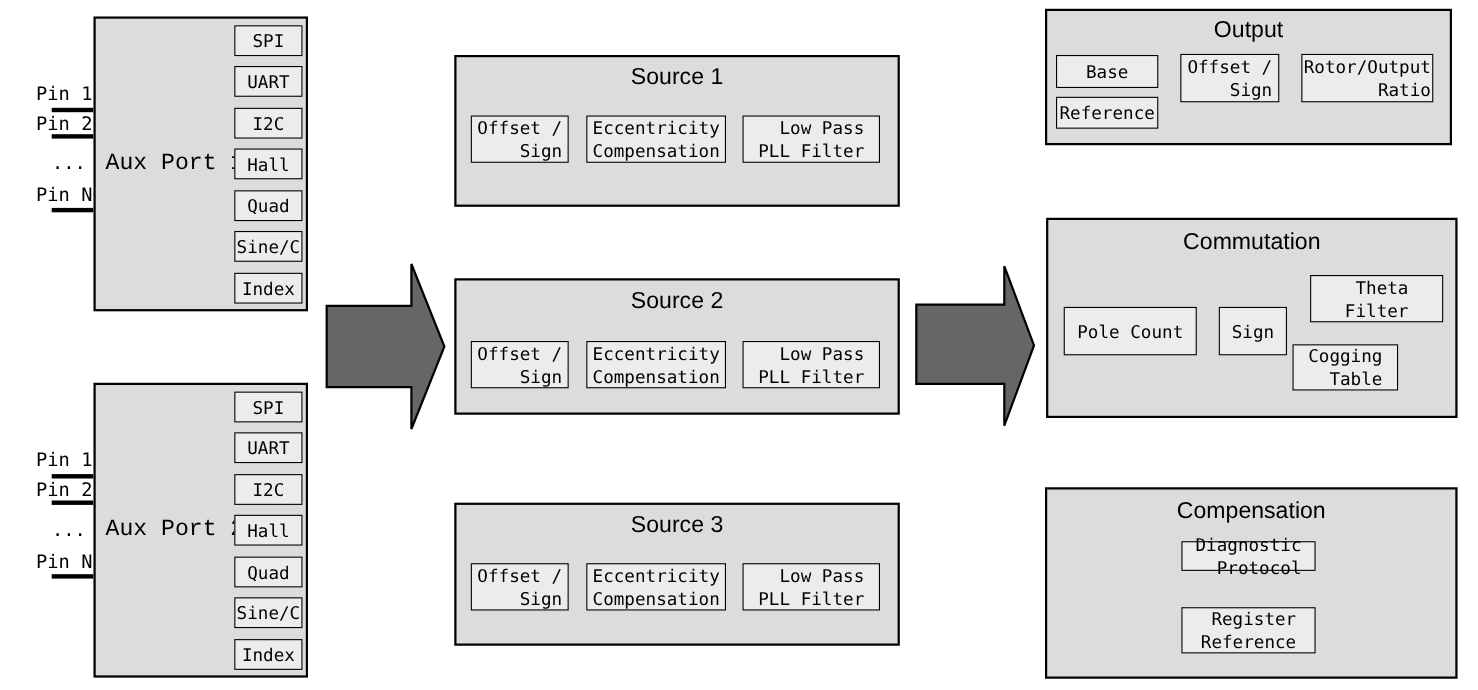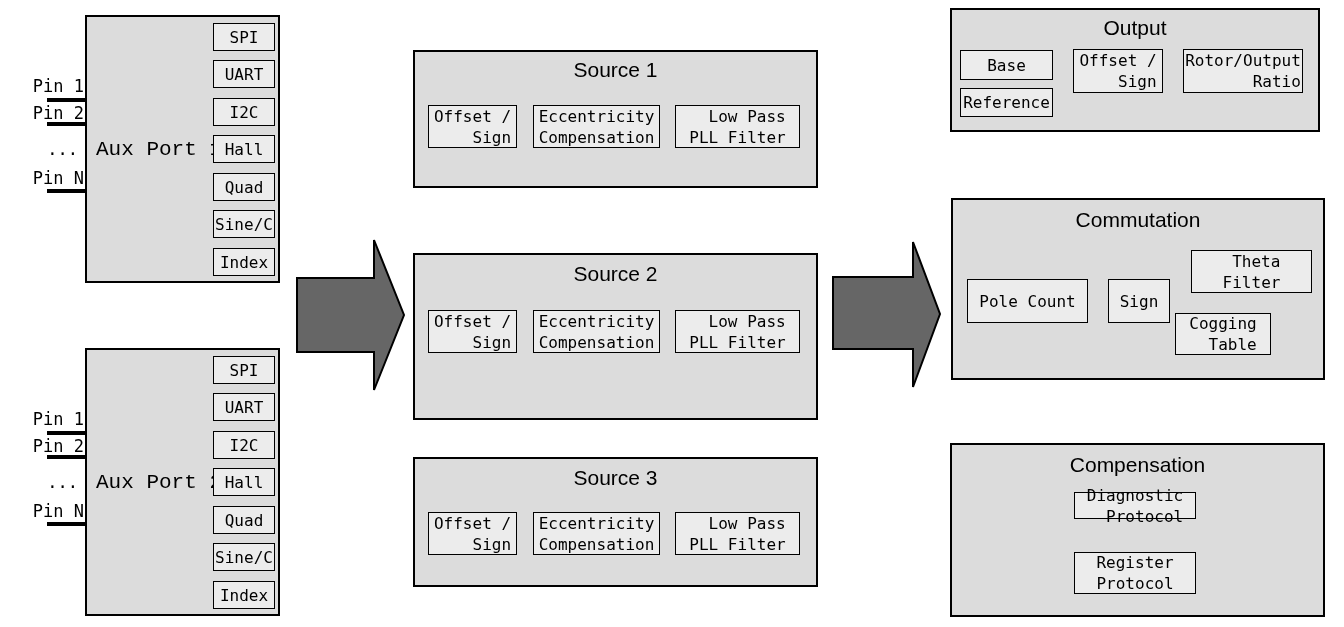--- a/index.html
+++ b/index.html
@@ -118,21 +118,21 @@
   <div class="block" style="left:413px;top:50px;width:405px;height:138px">
     <div class="block-title" style="top:6px">Source 1</div>
     <div class="module" style="left:13px;top:53px;width:89px;height:43px">Offset /
 Sign</div>
     <div class="module" style="left:118px;top:53px;width:127px;height:43px">Eccentricity
 Compensation</div>
     <div class="module" style="left:260px;top:53px;width:125px;height:43px">Low Pass
 PLL Filter</div>
   </div>
 
-  <div class="block" style="left:413px;top:253px;width:405px;height:167px">
+  <div class="block" style="left:413px;top:253px;width:405px;height:124px">
     <div class="block-title" style="top:7px">Source 2</div>
     <div class="module" style="left:13px;top:55px;width:89px;height:43px">Offset /
 Sign</div>
     <div class="module" style="left:118px;top:55px;width:127px;height:43px">Eccentricity
 Compensation</div>
     <div class="module" style="left:260px;top:55px;width:125px;height:43px">Low Pass
 PLL Filter</div>
   </div>
 
   <div class="block" style="left:413px;top:457px;width:405px;height:130px">
@@ -163,16 +163,16 @@
 Filter</div>
     <div class="module" style="left:222px;top:113px;width:96px;height:42px">Cogging
 Table</div>
   </div>
 
   <div class="block" style="left:950px;top:443px;width:375px;height:174px">
     <div class="block-title" style="top:8px">Compensation</div>
     <div class="module" style="left:122px;top:47px;width:122px;height:27px">Diagnostic
 Protocol</div>
     <div class="module" style="left:122px;top:107px;width:122px;height:42px">Register
-Protocol</div>
+Reference</div>
   </div>
 
 </div>
 
 </body></html>

